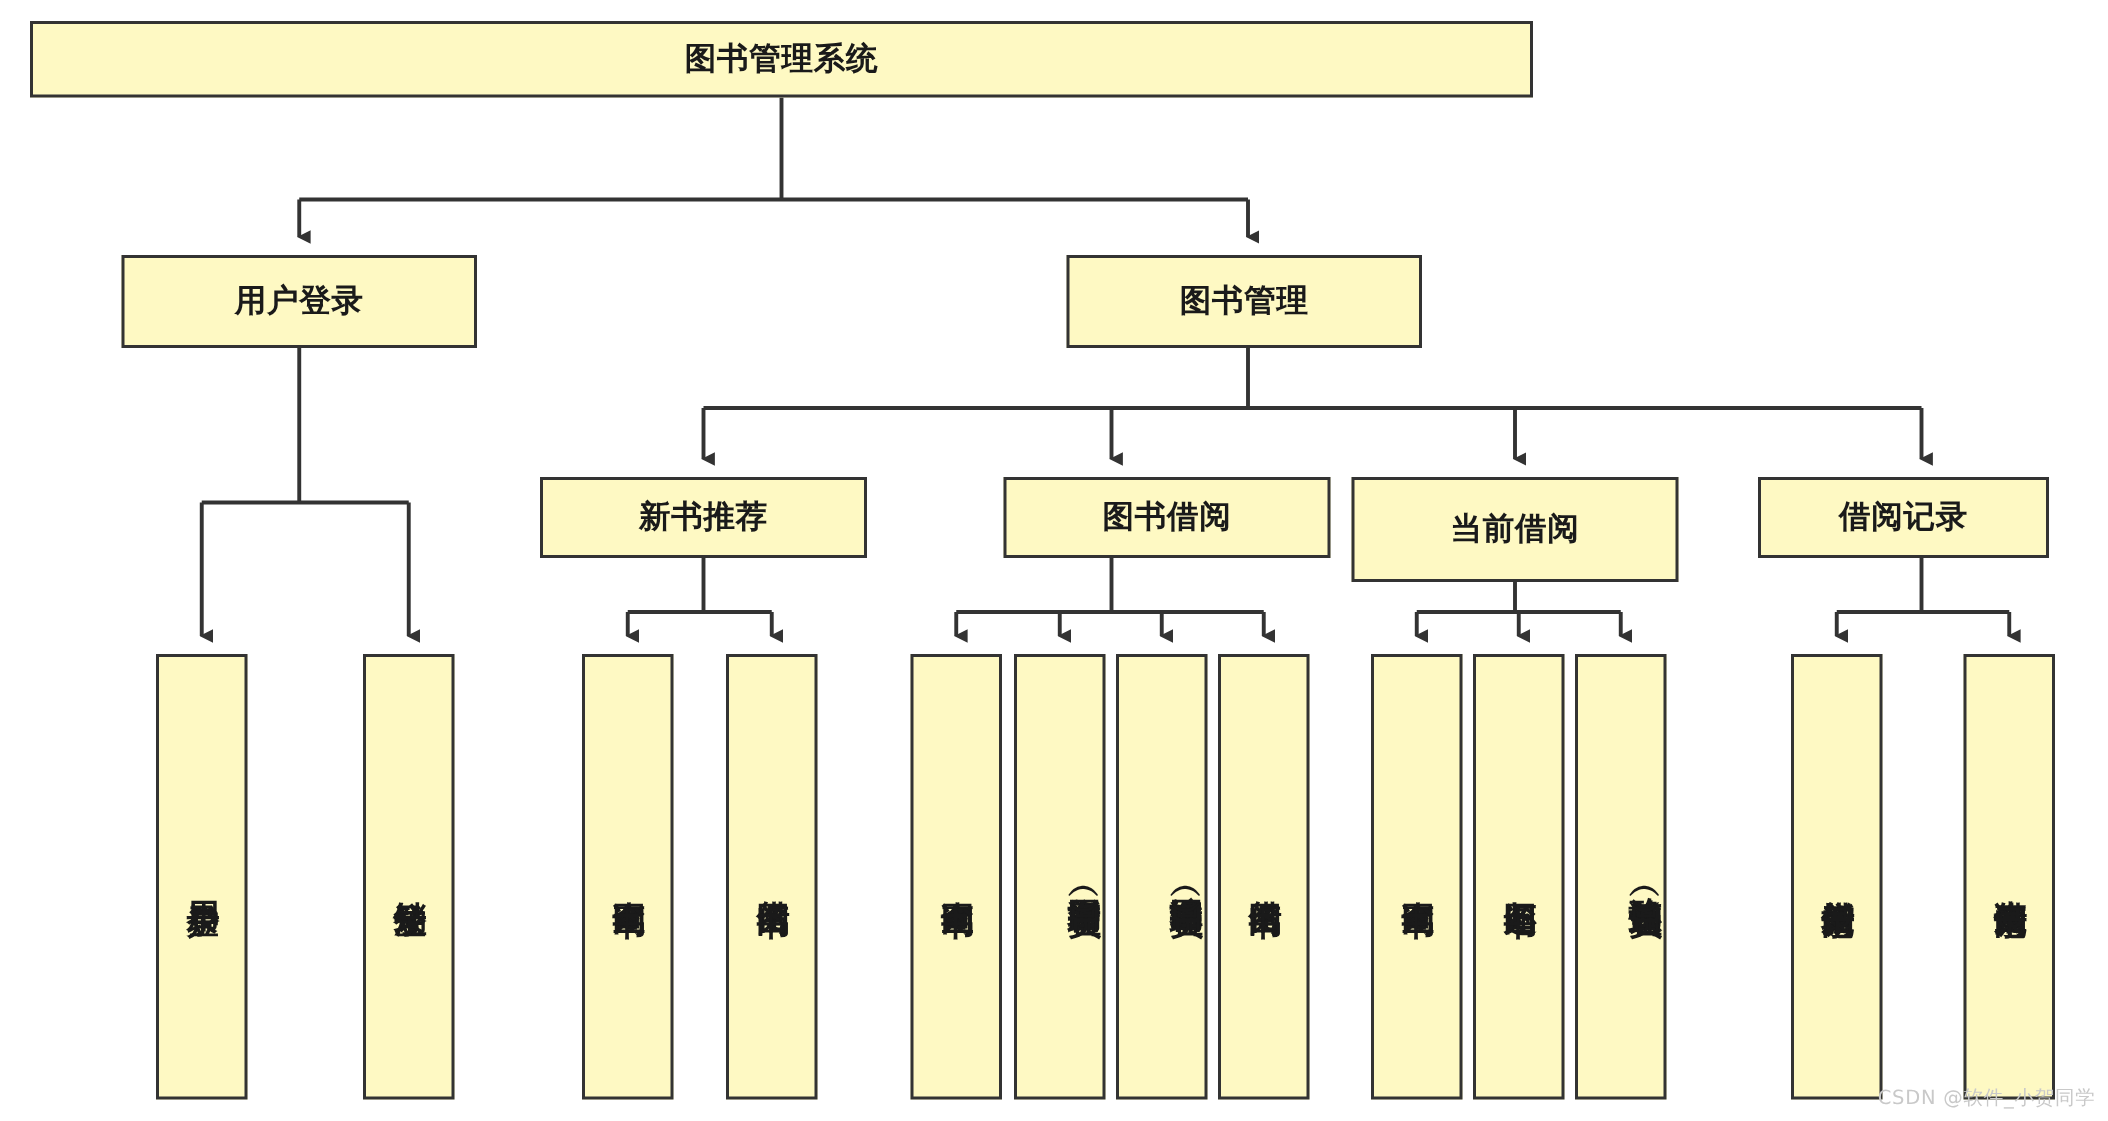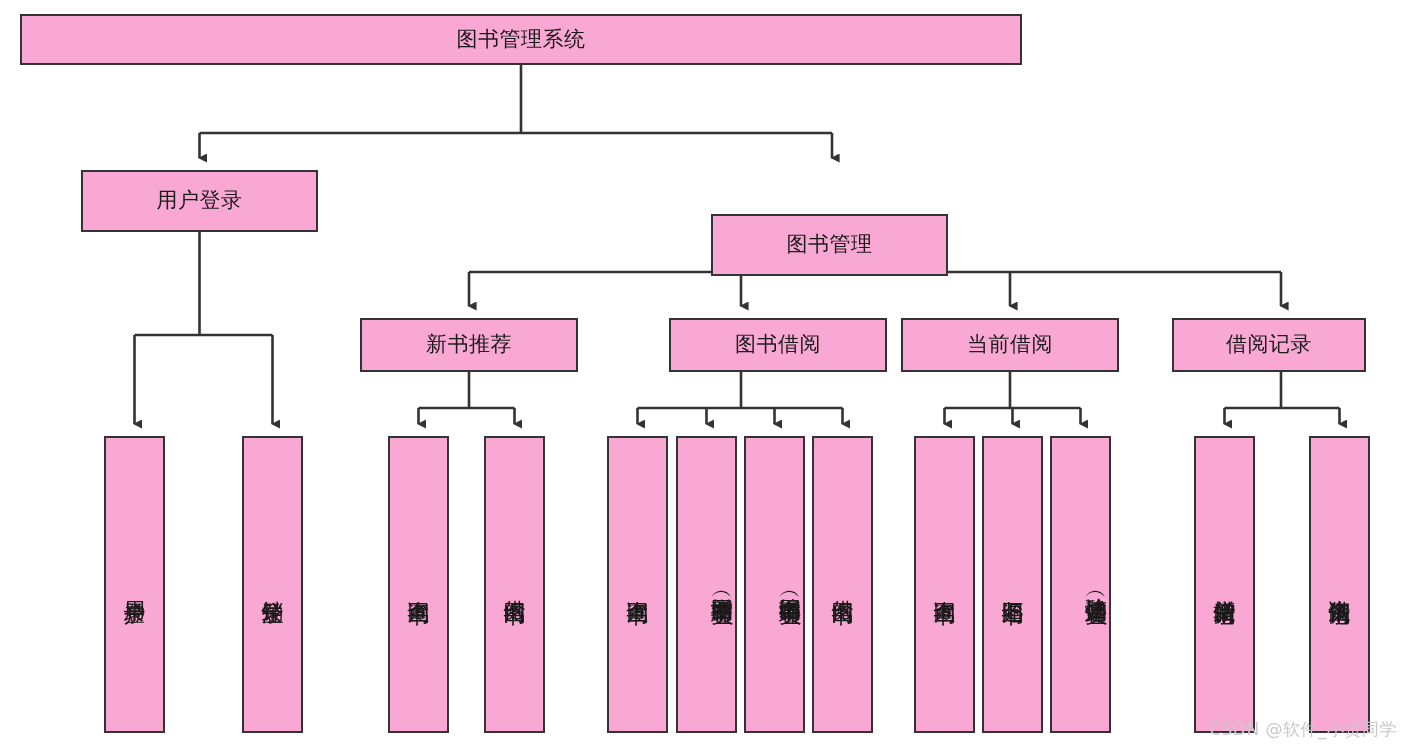--- a/index.html
+++ b/index.html
@@ -21,27 +21,28 @@
     position: absolute;
     left: 0;
     top: 0;
     width: 1405px;
     height: 747px;
     pointer-events: none;
   }
   .node {
     position: absolute;
     box-sizing: border-box;
-    background: #f9a8d4;
+    background: #fef9c3;
     border: 2px solid #333333;
     display: flex;
     align-items: center;
     justify-content: center;
     color: #1a1a1a;
     z-index: 2;
+    font-weight: bold;
   }
   .node-h {
     font-size: 21px;
     line-height: 1.2;
     letter-spacing: 0.5px;
     white-space: nowrap;
   }
   .node-v {
     writing-mode: vertical-rl;
     text-orientation: upright;
@@ -57,21 +58,21 @@
   .node-v.top-align {
     align-items: flex-start;
   }
   .node-v.mid-align {
     align-items: center;
   }
   .watermark {
     position: absolute;
     right: 8px;
     bottom: 6px;
-    font-size: 17px;
+    font-size: 13px;
     color: #c9c9c9;
     letter-spacing: 0.5px;
     z-index: 5;
     white-space: nowrap;
   }
 </style>
 </head>
 <body>
 
 <div id="diagram-root">
@@ -126,31 +127,31 @@
     </g>
   </svg>
 
   <div class="node node-h" id="node-root" style="left: 20px; top: 14px; width: 1002px; height: 51px;">
     <span>图书管理系统</span>
   </div>
 
   <div class="node node-h" id="node-l2-0" style="left: 81px; top: 170px; width: 237px; height: 62px;">
     <span>用户登录</span>
   </div>
-  <div class="node node-h" id="node-l2-1" style="left: 711px; top: 170px; width: 237px; height: 62px; margin-top: 44px;">
+  <div class="node node-h" id="node-l2-1" style="left: 711px; top: 170px; width: 237px; height: 62px;">
     <span>图书管理</span>
   </div>
 
   <div class="node node-h" id="node-l3-0" style="left: 360px; top: 318px; width: 218px; height: 54px;">
     <span>新书推荐</span>
   </div>
   <div class="node node-h" id="node-l3-1" style="left: 632px; top: 318px; width: 218px; height: 54px; margin-left: 37px;">
     <span>图书借阅</span>
   </div>
-  <div class="node node-h" id="node-l3-2" style="left: 901px; top: 318px; width: 218px; height: 54px;">
+  <div class="node node-h" id="node-l3-2" style="left: 901px; top: 318px; width: 218px; height: 70px;">
     <span>当前借阅</span>
   </div>
   <div class="node node-h" id="node-l3-3" style="left: 1172px; top: 318px; width: 194px; height: 54px;">
     <span>借阅记录</span>
   </div>
 
   <div class="node node-v mid-align" id="node-leaf-0" style="left: 104px; top: 436px; width: 61px; height: 297px;">
     <span>用户登录</span>
   </div>
   <div class="node node-v mid-align" id="node-leaf-1" style="left: 242px; top: 436px; width: 61px; height: 297px;">

